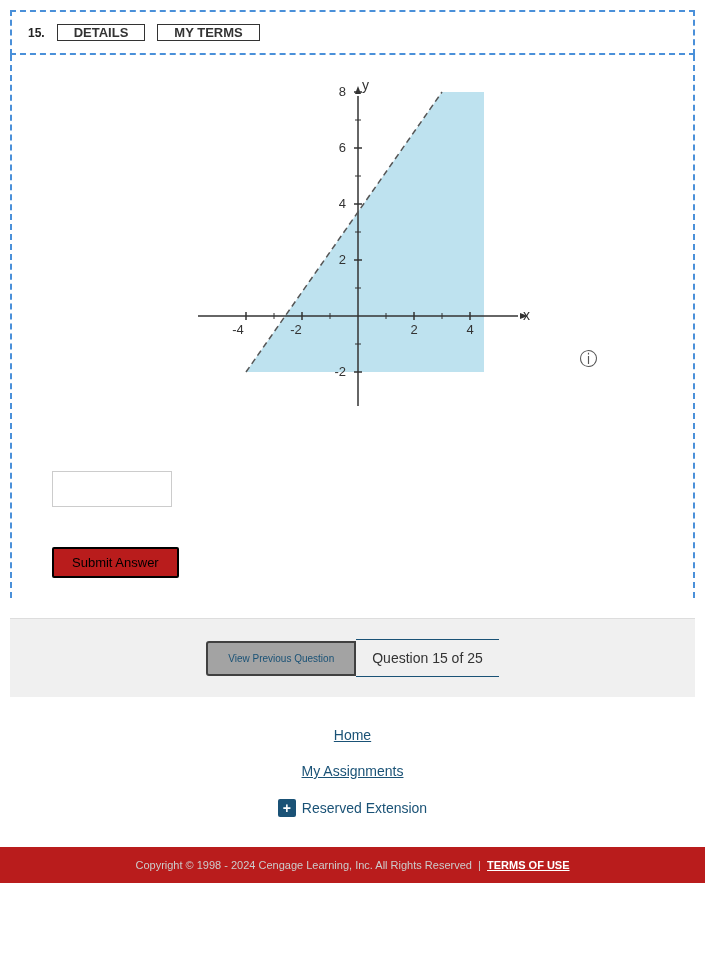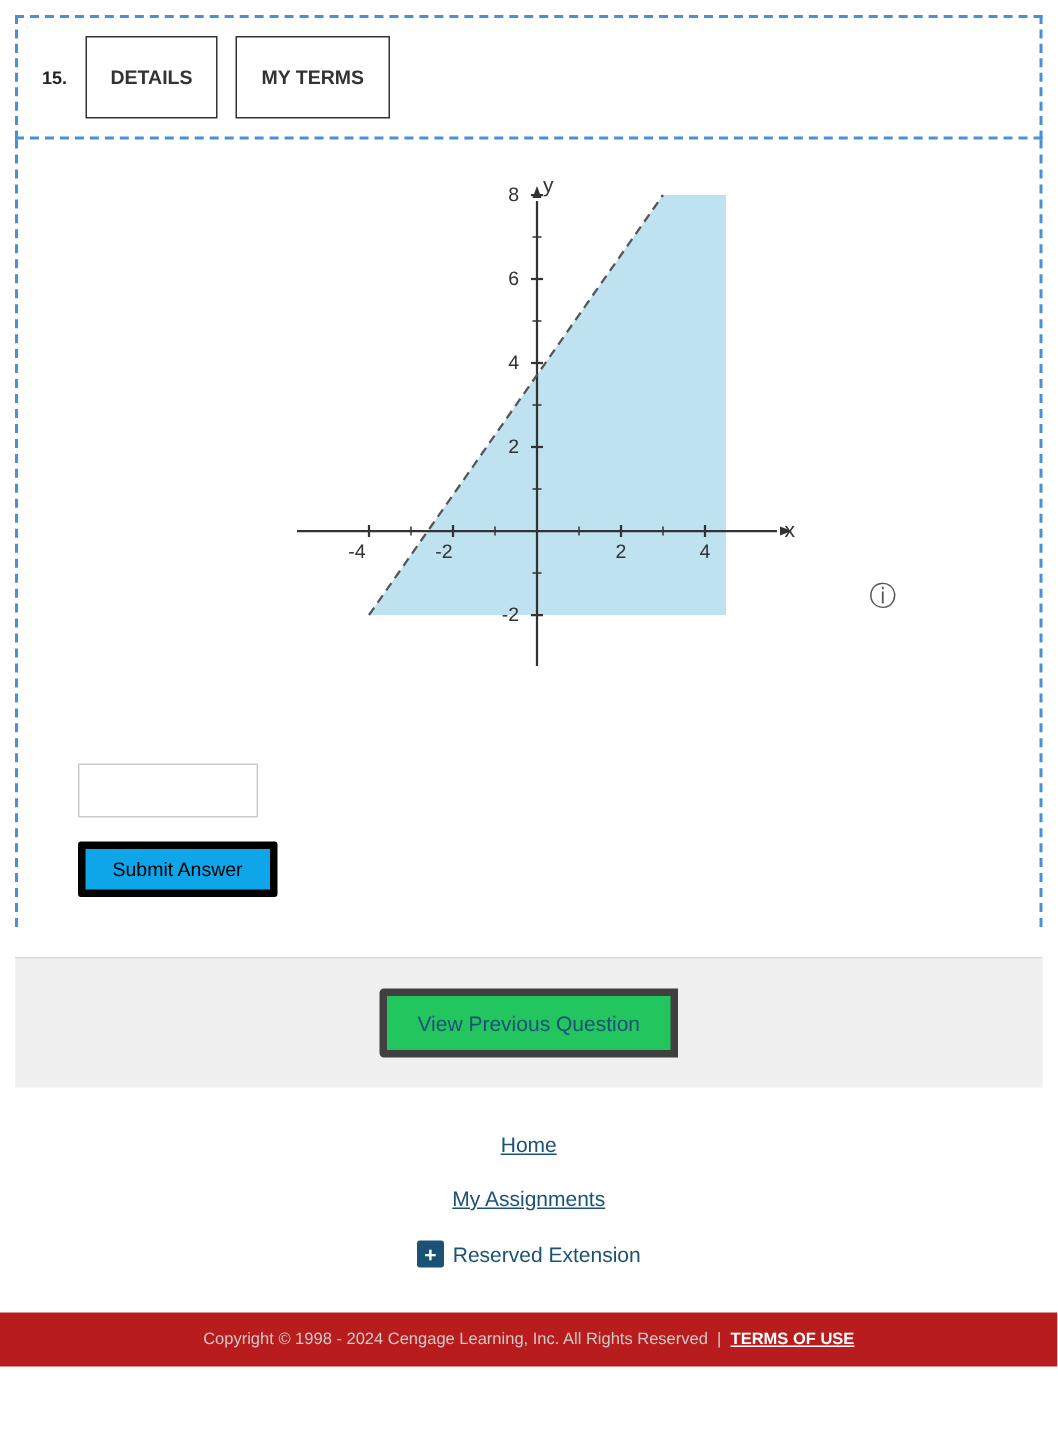--- a/index.html
+++ b/index.html
@@ -21,21 +21,21 @@
       gap: 12px;
     }
     .question-number {
       font-size: 12px;
       font-weight: bold;
       color: #222;
     }
     .btn-details, .btn-notes {
       border: 1px solid #333;
       background: #fff;
-      padding: 19px 16px;
+      padding: 0 16px;
       font-size: 13px;
       font-weight: bold;
       cursor: pointer;
       color: #333;
     }
 
     
     .question-body {
       border-left: 2px dashed #4a90d9;
       border-right: 2px dashed #4a90d9;
@@ -62,46 +62,47 @@
       width: 120px;
       height: 36px;
       display: block;
       margin: 8px 0 16px 20px;
       padding: 4px 8px;
       font-size: 14px;
     }
 
     
     .btn-submit {
-      border: 5px solid #000000;
-      background: #0ea5e9;
+      border: 2px solid #000000;
+      background: #b91c1c;
       padding: 6px 18px;
       font-size: 13px;
       cursor: pointer;
       margin-left: 20px;
       border-radius: 2px;
+      margin-top: 24px;
     }
 
     
     .nav-bar {
       background: #f0f0f0;
       border-top: 1px solid #ddd;
       margin: 20px 10px 0 10px;
       padding: 20px 16px;
       display: flex;
       align-items: center;
       justify-content: center;
       gap: 0;
     }
     .btn-prev-question {
-      border: 5px solid #404040;
-      background: #22c55e;
+      border: 2px solid #404040;
+      background: #a3a3a3;
       color: #1a5276;
       padding: 10px 20px;
-      font-size: 14px;
+      font-size: 10px;
       cursor: pointer;
       border-radius: 3px 0 0 3px;
     }
     .question-counter {
       font-size: 14px;
       color: #333;
       padding: 10px 16px;
       background: #f0f0f0;
       border-top: 1px solid #1a5276;
       border-bottom: 1px solid #1a5276;
@@ -258,20 +259,21 @@
 
   
   <input type="text" class="answer-input" placeholder="" style="">
   
   
   <button class="btn-submit">Submit Answer</button>
 </div>
 
 <div class="nav-bar">
   <button class="btn-prev-question">View Previous Question</button>
+  <span class="question-counter">Question 15 of 25</span>
 </div>
 
 <div class="footer-links">
   <a href="#">Home</a>
   <a href="#">My Assignments</a>
   <a href="#" class="request-ext">
     <span class="plus-icon">+</span>
     <span>Reserved Extension</span>
   </a>
 </div>

